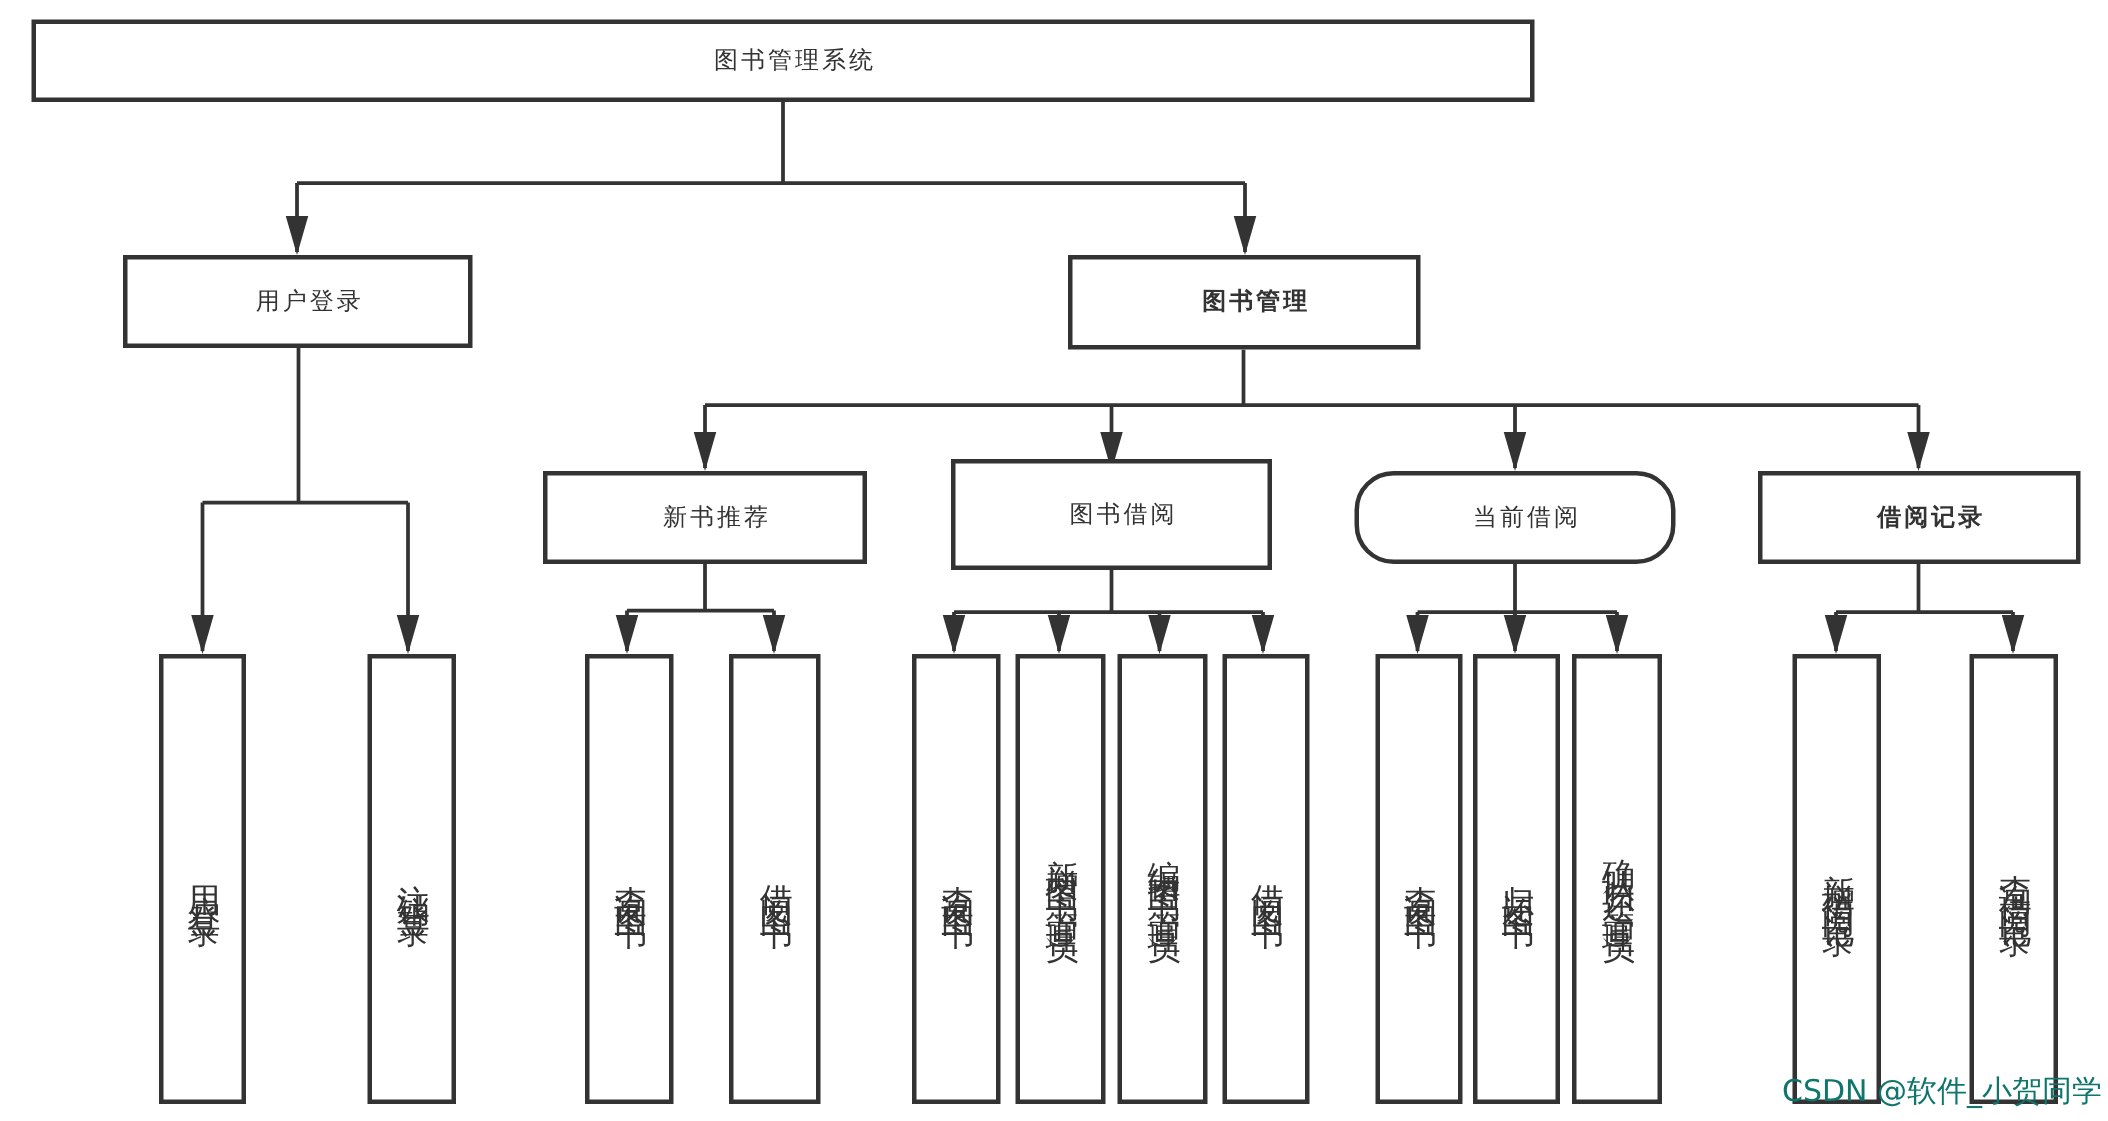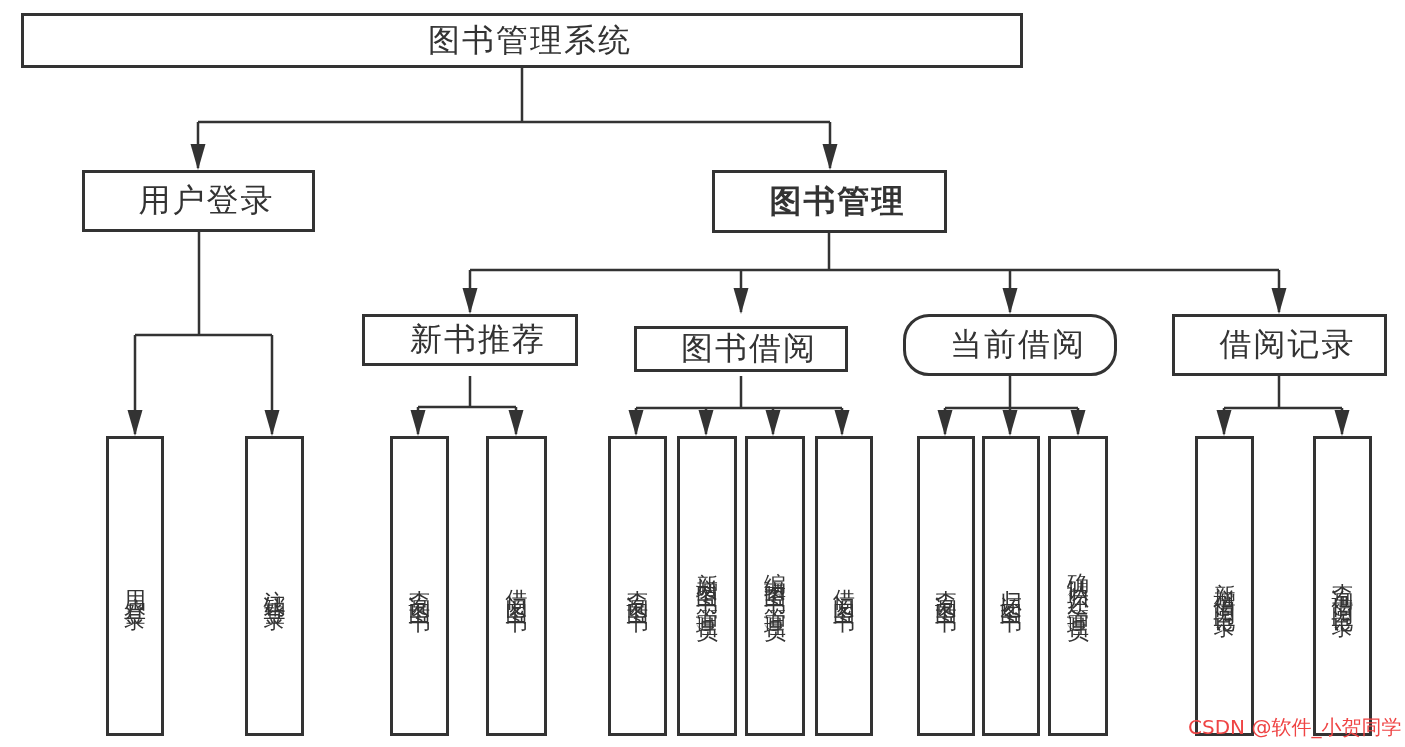--- a/index.html
+++ b/index.html
@@ -29,38 +29,38 @@
     border: 3px solid #333333;
     background: #ffffff;
     color: #333333;
     display: flex;
     align-items: center;
     justify-content: center;
     text-align: center;
     z-index: 2;
   }
   .node.h {
-    font-size: 32px;
+    font-size: 16px;
     letter-spacing: 2px;
     white-space: nowrap;
     padding-left: 16px;
   }
   .node.leaf {
     writing-mode: vertical-rl;
     text-orientation: mixed;
     font-size: 22px;
     letter-spacing: 7px;
     line-height: 1;
   }
   .watermark {
     position: absolute;
     left: 1188px;
     top: 714px;
     font-size: 20px;
-    color: #ef4444;
+    color: #0f766e;
     white-space: nowrap;
     z-index: 10;
   }
 </style>
 </head>
 <body>
 
 <div class="canvas">
 
   <svg class="connectors" viewBox="0 0 1405 747" xmlns="http://www.w3.org/2000/svg">
@@ -101,24 +101,24 @@
       <polygon points="1216.5,410 1231.5,410 1224,436"></polygon>
       <polygon points="1334.5,410 1349.5,410 1342,436"></polygon>
     </g>
   </svg>
 
   <div class="node h" style="left:21px; top:13px; width:1002px; height:55px;">图书管理系统</div>
 
   <div class="node h" style="left:82px; top:170px; width:233px; height:62px;">用户登录</div>
   <div class="node h" style="left:712px; top:170px; width:235px; height:63px;font-weight:bold;">图书管理</div>
 
-  <div class="node h" style="left:362px; top:314px; width:216px; height:52px;">新书推荐</div>
-  <div class="node h" style="left:634px; top:326px; width:214px; height:46px;">图书借阅</div>
+  <div class="node h" style="left:362px; top:314px; width:216px; height:62px;">新书推荐</div>
+  <div class="node h" style="left:634px; top:306px; width:214px; height:74px;">图书借阅</div>
   <div class="node h" style="left:903px; top:314px; width:214px; height:62px;border-radius:26px;">当前借阅</div>
-  <div class="node h" style="left:1172px; top:314px; width:215px; height:62px;">借阅记录</div>
+  <div class="node h" style="left:1172px; top:314px; width:215px; height:62px;font-weight:bold;">借阅记录</div>
 
   <div class="node leaf" style="left:106px; top:436px; width:58px; height:300px;">用户登录</div>
   <div class="node leaf" style="left:245px; top:436px; width:59px; height:300px;">注销登录</div>
 
   <div class="node leaf" style="left:390px; top:436px; width:59px; height:300px;">查询图书</div>
   <div class="node leaf" style="left:486px; top:436px; width:61px; height:300px;">借阅图书</div>
 
   <div class="node leaf" style="left:608px; top:436px; width:59px; height:300px;">查询图书</div>
   <div class="node leaf" style="left:677px; top:436px; width:60px; height:300px;">新增图书（管理员）</div>
   <div class="node leaf" style="left:745px; top:436px; width:60px; height:300px;">编辑图书（管理员）</div>

